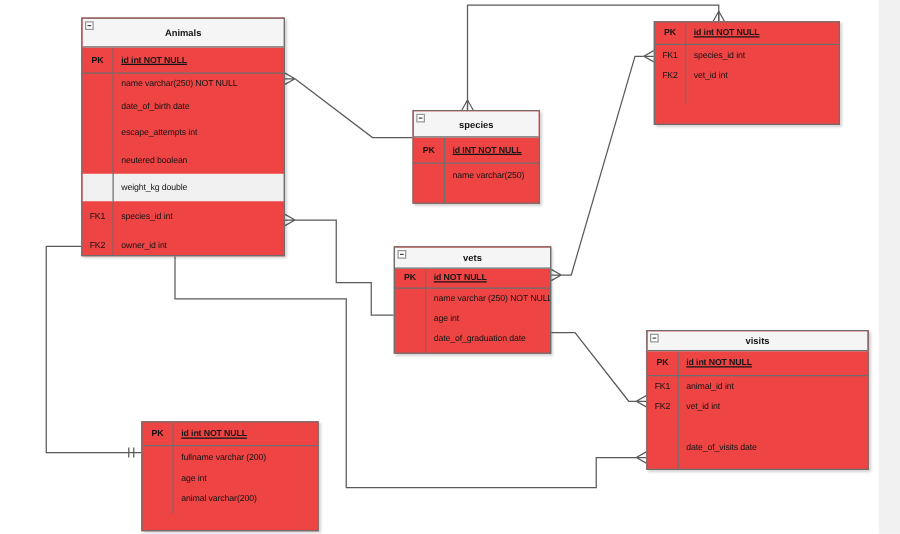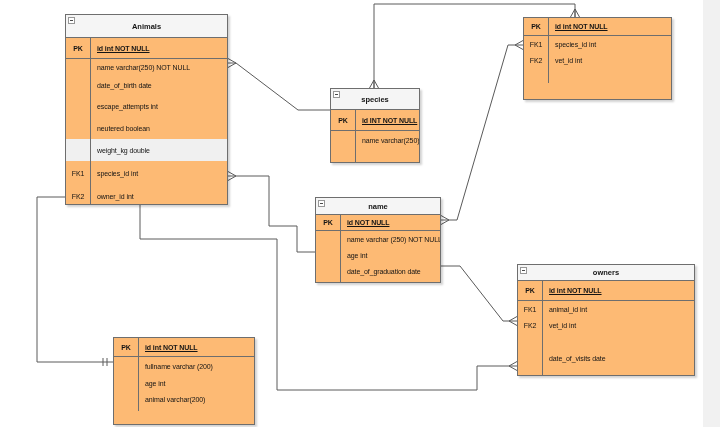--- a/index.html
+++ b/index.html
@@ -9,21 +9,21 @@
     font-family:"Liberation Sans", sans-serif;
     color:#141414;
   }
   .edge-right{
     position:absolute;right:0;top:0;width:17px;height:100%;
     background:#f1f1f1;z-index:0;
   }
   #connector-layer{position:absolute;left:0;top:0;z-index:1}
   #tables-layer{position:absolute;left:0;top:0;width:100%;height:100%;z-index:2}
   .table{
-    position:absolute;background:#fdba74;border:1px solid #6e6e6e;
+    position:absolute;background:#ef4444;border:1px solid #6e6e6e;
     box-shadow:1.5px 1.5px 2px rgba(0,0,0,0.18);
     box-sizing:border-box;overflow:hidden;
   }
   .thead{
     position:relative;display:flex;align-items:center;justify-content:center;
     border-bottom:1px solid #6e6e6e;background:#f5f5f5;
     font-weight:bold;font-size:7.5px;
   }
   .collapse{
     position:absolute;left:2px;top:2px;width:7px;height:7px;
@@ -115,21 +115,21 @@
       </div>
       <div class="trow" style="height: 24px;">
         <span class="kcell">FK1</span>
         <span class="vcell">species_id int</span>
       </div>
       <div class="trow" style="height: 23px;">
         <span class="kcell">FK2</span>
         <span class="vcell">owner_id int</span>
       </div>
     </div>
-    <div class="table" style="left: 330px; top: 88px; width: 90px; height: 75px;">
+    <div class="table" style="left: 330px; top: 88px; width: 102px; height: 75px;">
       <div class="thead" style="height: 20px;">
         <span class="collapse"></span>
         <span>species</span>
       </div>
       <div class="trow sep" style="height: 20px;">
         <span class="kcell b">PK</span>
         <span class="vcell pkv">id INT NOT NULL</span>
       </div>
       <div class="trow" style="height: 18px;">
         <span class="kcell"></span>
@@ -154,21 +154,21 @@
         <span class="vcell">vet_id int</span>
       </div>
       <div class="trow" style="height: 14px;">
         <span class="kcell"></span>
         <span class="vcell"></span>
       </div>
     </div>
     <div class="table" style="left: 315px; top: 197px; width: 126px; height: 86px;">
       <div class="thead" style="height: 16px;">
         <span class="collapse"></span>
-        <span>name</span>
+        <span>vets</span>
       </div>
       <div class="trow sep" style="height: 15px;">
         <span class="kcell b">PK</span>
         <span class="vcell pkv">id NOT NULL</span>
       </div>
       <div class="trow" style="height: 16px;">
         <span class="kcell"></span>
         <span class="vcell">name varchar (250) NOT NULL</span>
       </div>
       <div class="trow" style="height: 16px;">
@@ -180,21 +180,21 @@
         <span class="vcell">date_of_graduation date</span>
       </div>
       <div class="trow" style="height: 7px;">
         <span class="kcell"></span>
         <span class="vcell"></span>
       </div>
     </div>
     <div class="table" style="left: 517px; top: 264px; width: 178px; height: 112px;">
       <div class="thead" style="height: 15px;">
         <span class="collapse"></span>
-        <span>owners</span>
+        <span>visits</span>
       </div>
       <div class="trow sep" style="height: 19px;">
         <span class="kcell b">PK</span>
         <span class="vcell pkv">id int NOT NULL</span>
       </div>
       <div class="trow" style="height: 16px;">
         <span class="kcell">FK1</span>
         <span class="vcell">animal_id int</span>
       </div>
       <div class="trow" style="height: 16px;">

